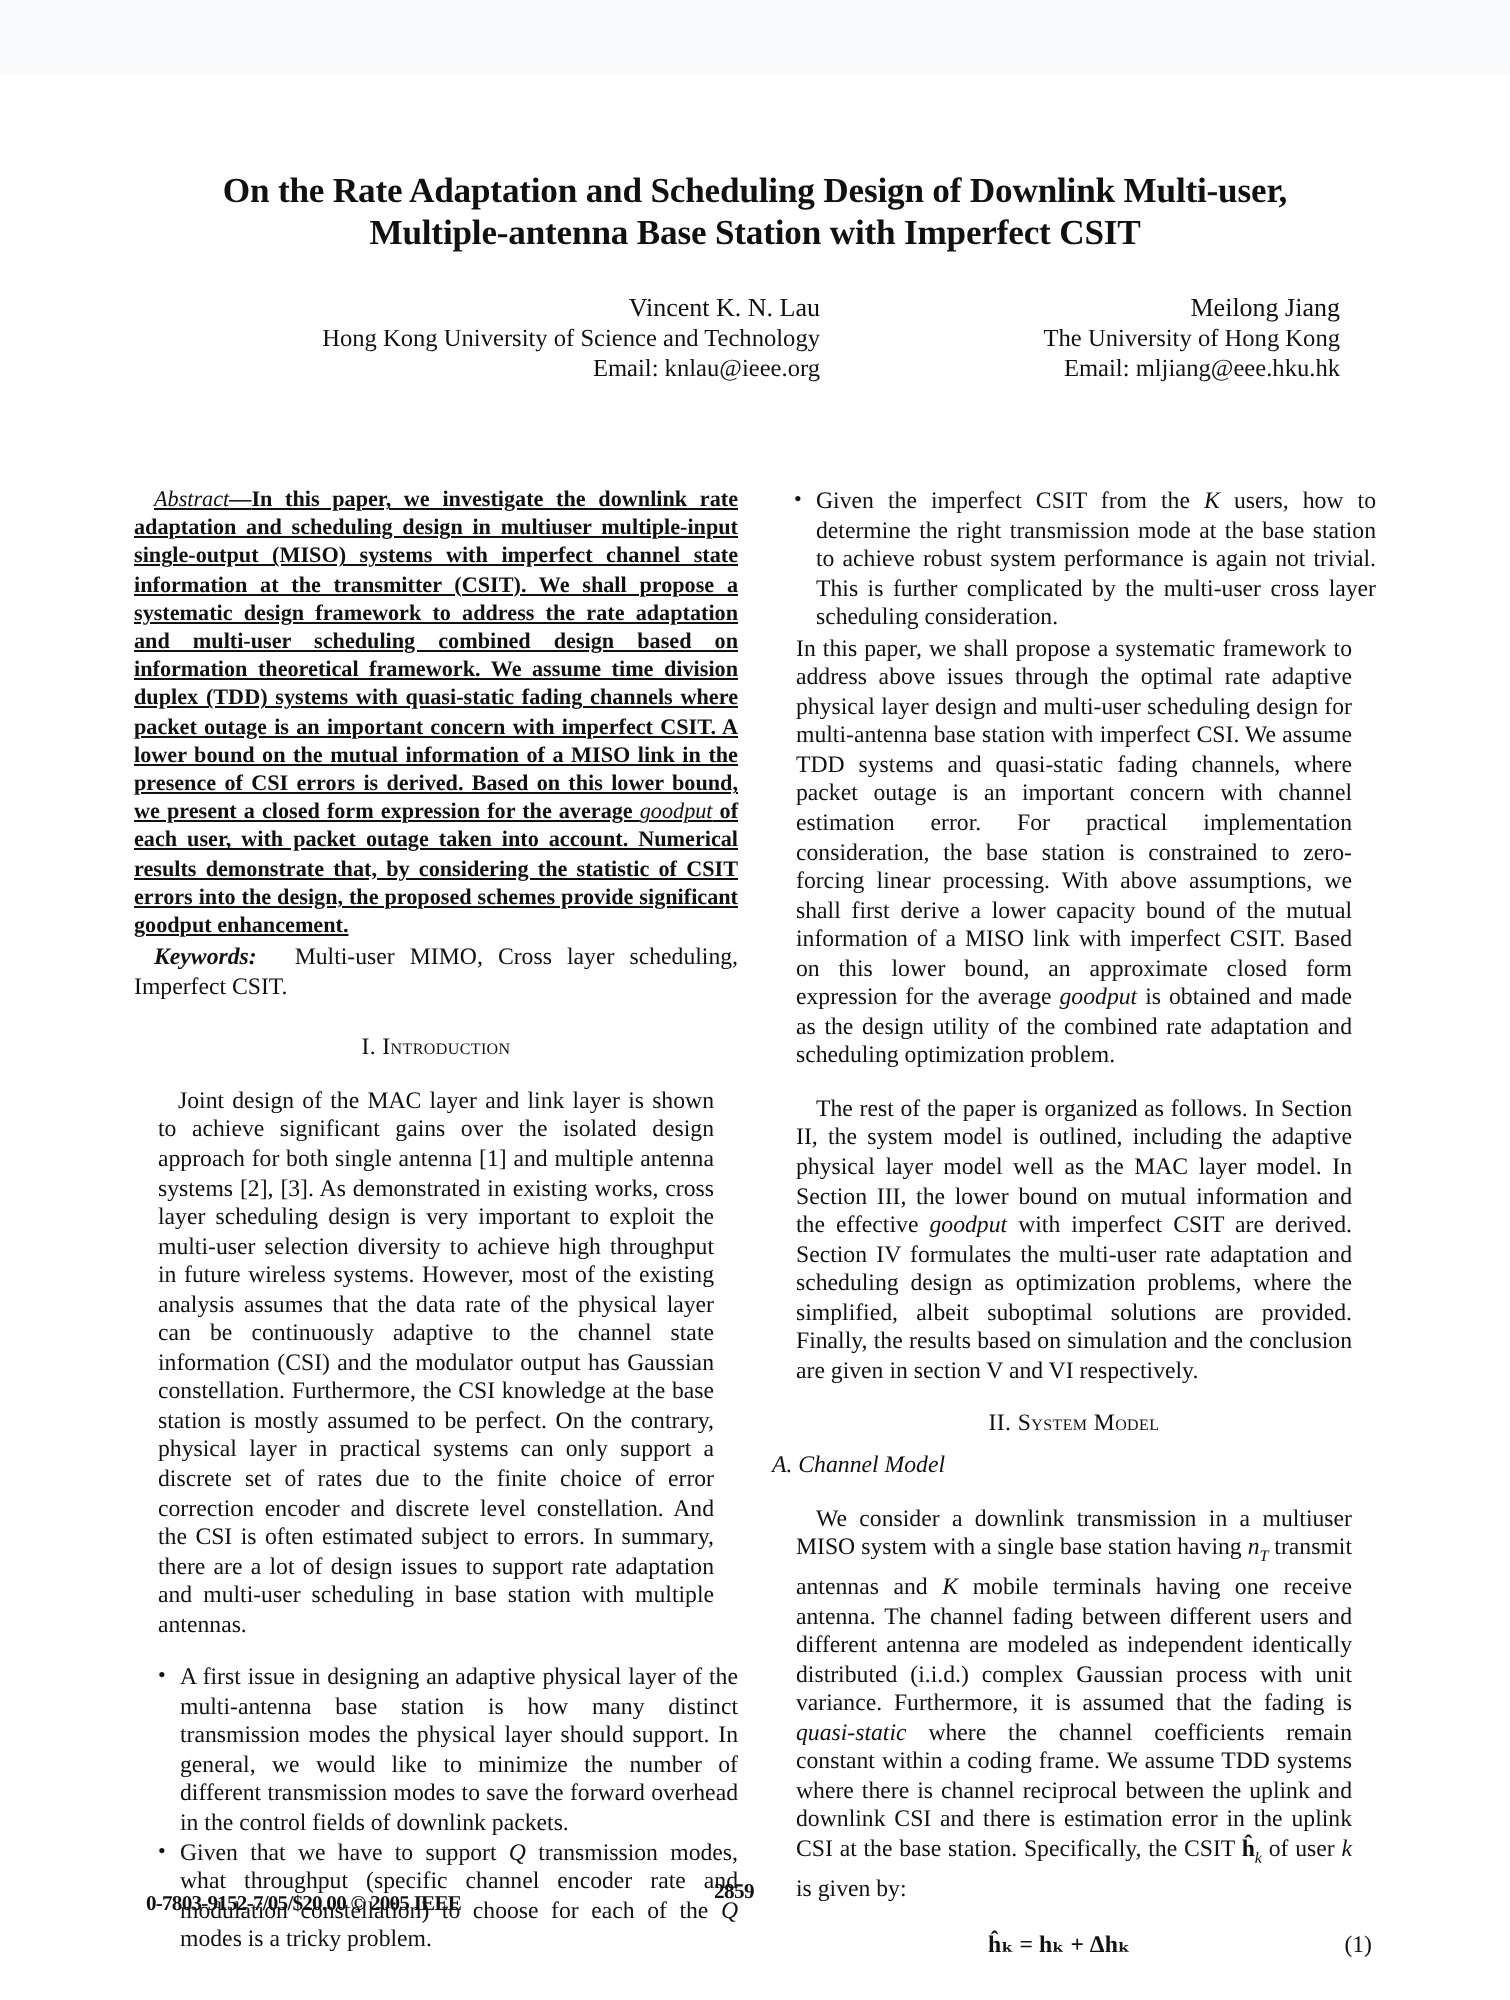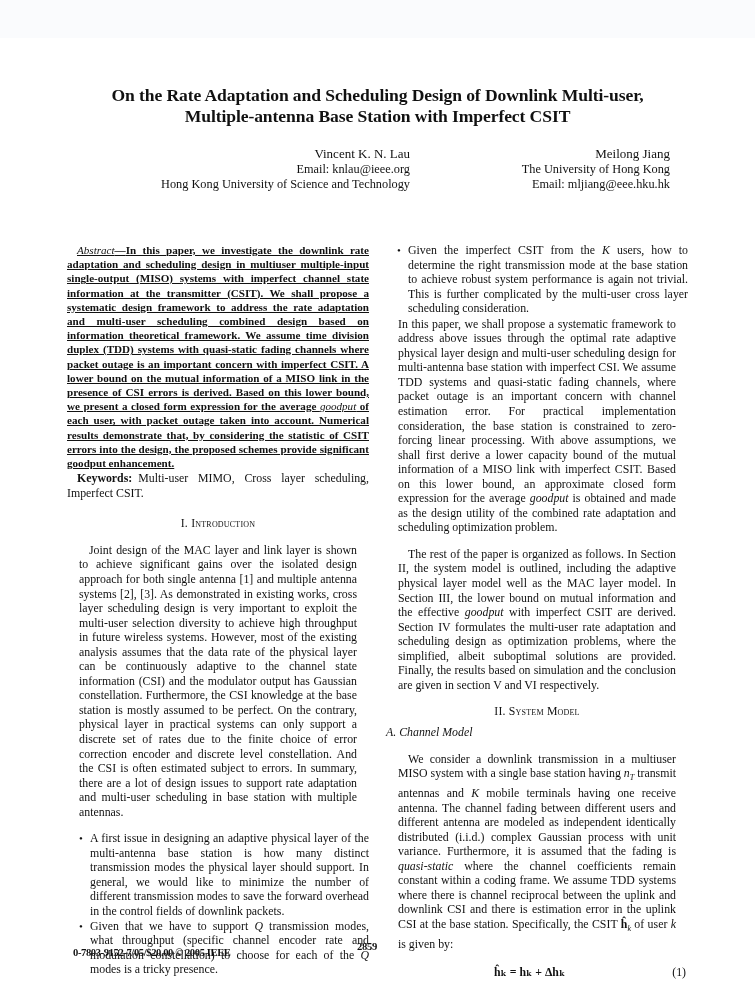--- a/index.html
+++ b/index.html
@@ -29,21 +29,21 @@
   .col {
     position: absolute; top: 243px; width: 302px;
     font-size: 11.85px; line-height: 14.55px; text-align: justify;
   }
   .col.left { left: 67px; }
   .col.right { left: 386px; }
   .abstract { font-weight: bold; font-size: 11.1px; line-height: 14.2px; text-indent: 10px; margin: 0; text-decoration: underline; }
   .abstract .lead { font-style: italic; font-weight: normal; }
   .abstract em { font-style: italic; font-weight: normal; }
   .keywords { margin: 1px 0 0 0; text-indent: 10px; }
-  .keywords b { margin-right: 6px; }
+  .keywords b { margin-right: 19px; font-style: italic; }
   .section-head {
     text-align: center; margin: 16px 0 9px 0; font-size: 11.8px;
     font-variant: small-caps; letter-spacing: 0.2px;
   }
   p { margin: 12px; }
   p.indent { text-indent: 10px; }
   ul { margin: 4px 0 0 0; padding: 0 0 0 23px; list-style: none; }
   ul li { position: relative; }
   ul li::before {
     content: "\2022"; position: absolute; left: -11px; top: 0; font-size: 11px;
@@ -70,38 +70,38 @@
 
 <div class="topband"></div>
 
 <div class="title">
   <div>On the Rate Adaptation and Scheduling Design of Downlink Multi-user,</div>
   <div>Multiple-antenna Base Station with Imperfect CSIT</div>
 </div>
 
 <div class="author a1">
   <div class="name">Vincent K. N. Lau</div>
+  <div>Hong Kong University of Science and Technology</div>
   <div>Email: knlau@ieee.org</div>
-  <div>Hong Kong University of Science and Technology</div>
 </div>
 <div class="author a2">
   <div class="name">Meilong Jiang</div>
   <div>The University of Hong Kong</div>
   <div>Email: mljiang@eee.hku.hk</div>
 </div>
 
 <div class="col left">
   <p class="abstract"><span class="lead">Abstract</span><span>—</span><span>In this paper, we investigate the downlink rate adaptation and scheduling design in multiuser multiple-input single-output (MISO) systems with imperfect channel state information at the transmitter (CSIT). We shall propose a systematic design framework to address the rate adaptation and multi-user scheduling combined design based on information theoretical framework. We assume time division duplex (TDD) systems with quasi-static fading channels where packet outage is an important concern with imperfect CSIT. A lower bound on the mutual information of a MISO link in the presence of CSI errors is derived. Based on this lower bound, we present a closed form expression for the average </span><em>goodput</em><span> of each user, with packet outage taken into account. Numerical results demonstrate that, by considering the statistic of CSIT errors into the design, the proposed schemes provide significant goodput enhancement.</span></p>
   <p class="keywords"><b>Keywords:</b><span>Multi-user MIMO, Cross layer scheduling, Imperfect CSIT.</span></p>
 
   <div class="section-head">I. Introduction</div>
   <p class="indent">Joint design of the MAC layer and link layer is shown to achieve significant gains over the isolated design approach for both single antenna [1] and multiple antenna systems [2], [3]. As demonstrated in existing works, cross layer scheduling design is very important to exploit the multi-user selection diversity to achieve high throughput in future wireless systems. However, most of the existing analysis assumes that the data rate of the physical layer can be continuously adaptive to the channel state information (CSI) and the modulator output has Gaussian constellation. Furthermore, the CSI knowledge at the base station is mostly assumed to be perfect. On the contrary, physical layer in practical systems can only support a discrete set of rates due to the finite choice of error correction encoder and discrete level constellation. And the CSI is often estimated subject to errors. In summary, there are a lot of design issues to support rate adaptation and multi-user scheduling in base station with multiple antennas.</p>
   <ul>
     <li>A first issue in designing an adaptive physical layer of the multi-antenna base station is how many distinct transmission modes the physical layer should support. In general, we would like to minimize the number of different transmission modes to save the forward overhead in the control fields of downlink packets.</li>
-    <li><span>Given that we have to support </span><span class="it">Q</span><span> transmission modes, what throughput (specific channel encoder rate and modulation constellation) to choose for each of the </span><span class="it">Q</span><span> modes is a tricky presence.</span></li>
+    <li><span>Given that we have to support </span><span class="it">Q</span><span> transmission modes, what throughput (specific channel encoder rate and modulation constellation) to choose for each of the </span><span class="it">Q</span><span> modes is a tricky problem.</span></li>
   </ul>
 </div>
 
 <div class="col right">
   <ul>
     <li><span>Given the imperfect CSIT from the </span><span class="it">K</span><span> users, how to determine the right transmission mode at the base station to achieve robust system performance is again not trivial. This is further complicated by the multi-user cross layer scheduling consideration.</span></li>
   </ul>
   <p style="margin-top:1px"><span>In this paper, we shall propose a systematic framework to address above issues through the optimal rate adaptive physical layer design and multi-user scheduling design for multi-antenna base station with imperfect CSI. We assume TDD systems and quasi-static fading channels, where packet outage is an important concern with channel estimation error. For practical implementation consideration, the base station is constrained to zero-forcing linear processing. With above assumptions, we shall first derive a lower capacity bound of the mutual information of a MISO link with imperfect CSIT. Based on this lower bound, an approximate closed form expression for the average </span><em>goodput</em><span> is obtained and made as the design utility of the combined rate adaptation and scheduling optimization problem.</span></p>
   <p class="indent"><span>The rest of the paper is organized as follows. In Section II, the system model is outlined, including the adaptive physical layer model well as the MAC layer model. In Section III, the lower bound on mutual information and the effective </span><em>goodput</em><span> with imperfect CSIT are derived. Section IV formulates the multi-user rate adaptation and scheduling design as optimization problems, where the simplified, albeit suboptimal solutions are provided. Finally, the results based on simulation and the conclusion are given in section V and VI respectively.</span></p>
 

